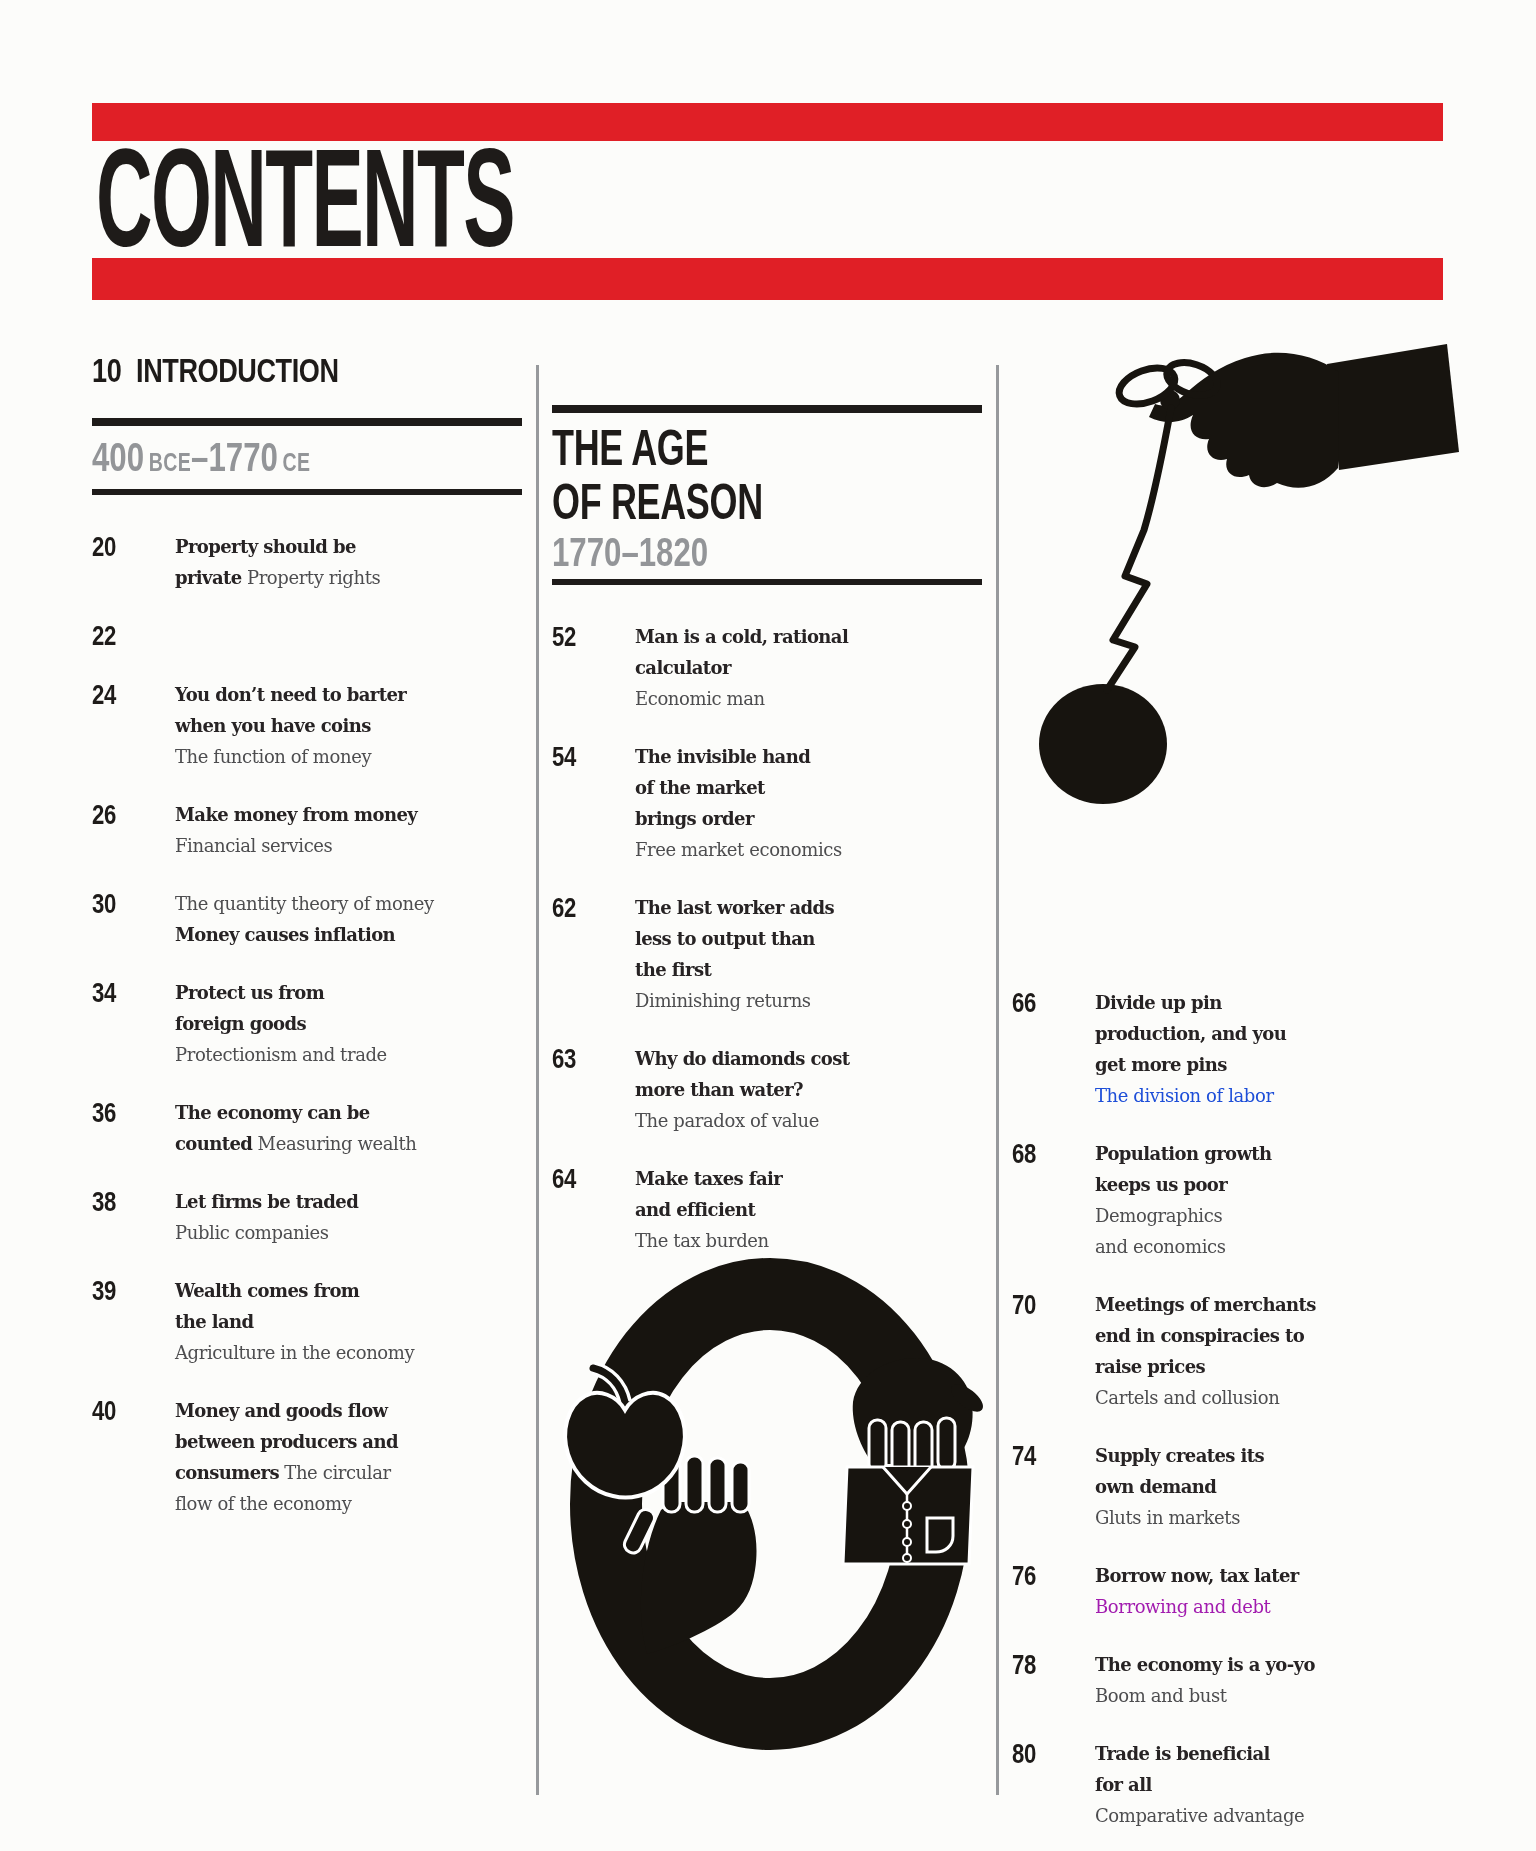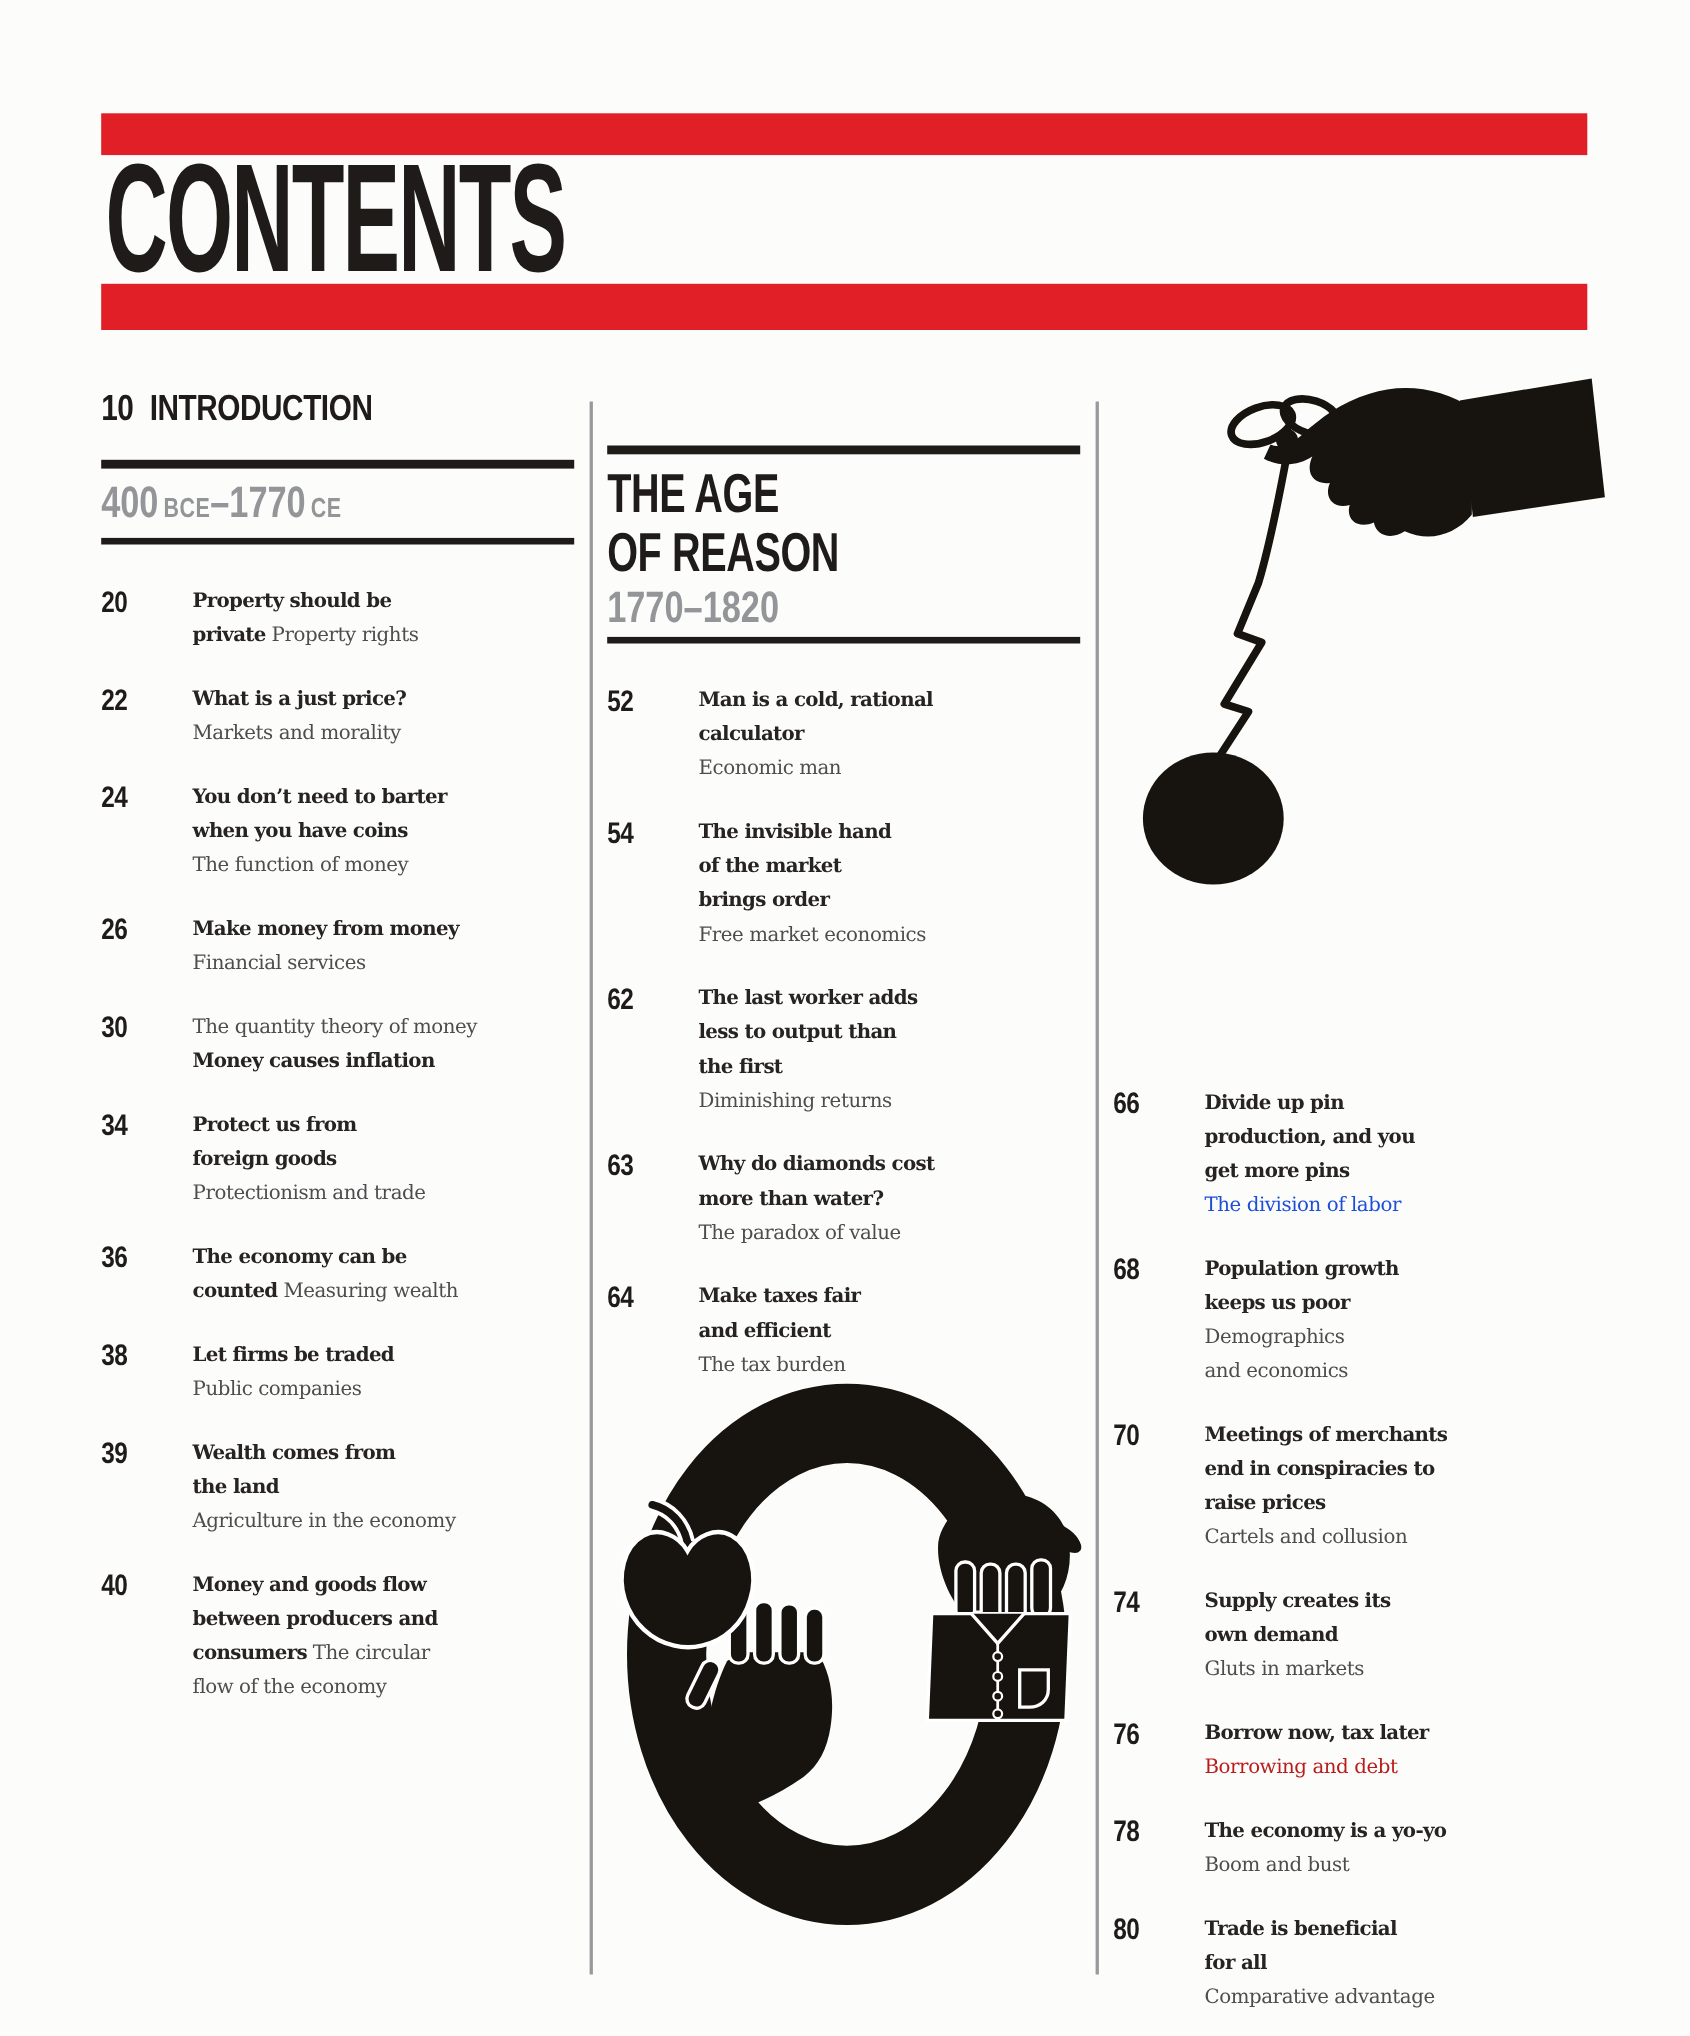--- a/index.html
+++ b/index.html
@@ -80,24 +80,20 @@
       <div class="entries">
         <div class="entry">
           <div class="num">20</div>
           <div class="ebody">
             <div class="line"><span class="b">Property should be</span></div>
             <div class="line"><span class="b">private</span><span class="r" style="color: rgb(77, 77, 79);"> Property rights</span></div>
           </div>
         </div>
         <div class="entry">
           <div class="num">22</div>
-          <div class="ebody">
-            <div class="line"><span class="b">What is a just price?</span></div>
-            <div class="line"><span class="r" style="color: rgb(77, 77, 79);">Markets and morality</span></div>
-          </div>
         </div>
         <div class="entry">
           <div class="num">24</div>
           <div class="ebody">
             <div class="line"><span class="b">You don’t need to barter</span></div>
             <div class="line"><span class="b">when you have coins</span></div>
             <div class="line"><span class="r" style="color: rgb(77, 77, 79);">The function of money</span></div>
           </div>
         </div>
         <div class="entry">
@@ -242,21 +238,21 @@
           <div class="ebody">
             <div class="line"><span class="b">Supply creates its</span></div>
             <div class="line"><span class="b">own demand</span></div>
             <div class="line"><span class="r" style="color: rgb(77, 77, 79);">Gluts in markets</span></div>
           </div>
         </div>
         <div class="entry">
           <div class="num">76</div>
           <div class="ebody">
             <div class="line"><span class="b">Borrow now, tax later</span></div>
-            <div class="line"><span class="r" style="color: #b91c1c;">Borrowing and debt</span></div>
+            <div class="line"><span class="r" style="color: #a21caf;">Borrowing and debt</span></div>
           </div>
         </div>
         <div class="entry">
           <div class="num">78</div>
           <div class="ebody">
             <div class="line"><span class="b">The economy is a yo-yo</span></div>
             <div class="line"><span class="r" style="color: rgb(77, 77, 79);">Boom and bust</span></div>
           </div>
         </div>
         <div class="entry">

